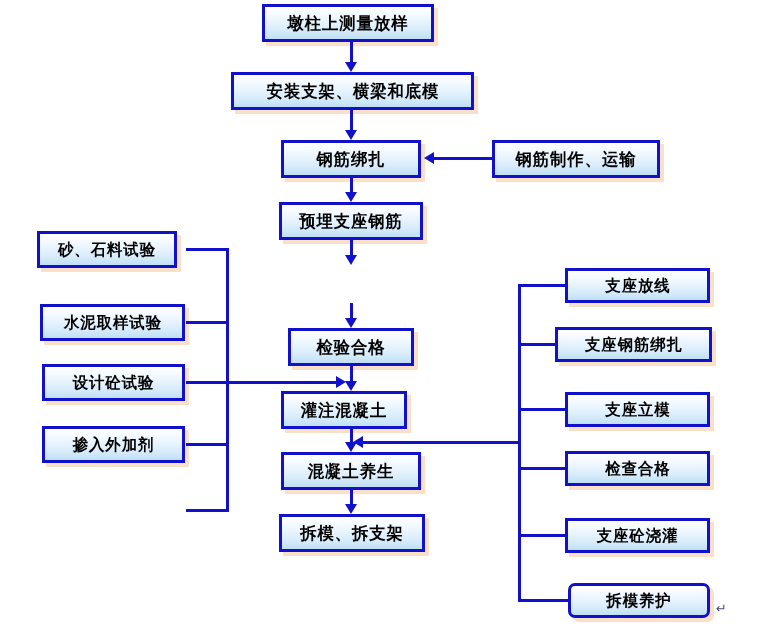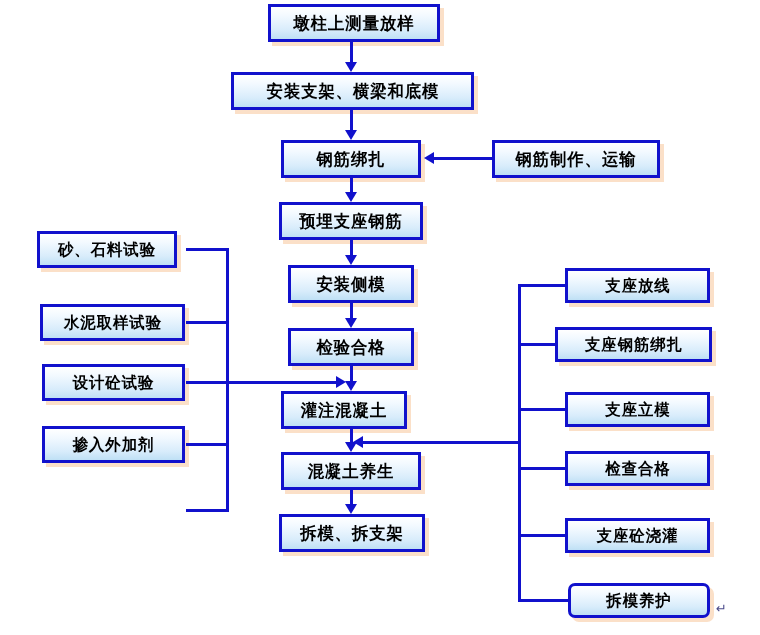--- a/index.html
+++ b/index.html
@@ -79,39 +79,36 @@
     color: #4a4a8a;
     font-size: 13px;
     font-family: "DejaVu Sans", "Liberation Sans", sans-serif;
   }
 </style>
 </head>
 <body>
 
 <div id="canvas">
 
-  <div class="node" style="left:268px; top:4px; width:172px; height:38px;">
+  <div class="node" style="left:262px; top:4px; width:172px; height:38px;">
     <span class="label">墩柱上测量放样</span>
   </div>
 
   <div class="node" style="left:231px; top:72px; width:243px; height:38px;">
     <span class="label">安装支架、横梁和底模</span>
   </div>
 
   <div class="node" style="left:281px; top:140px; width:140px; height:38px;">
     <span class="label">钢筋绑扎</span>
   </div>
 
   <div class="node" style="left:279px; top:202px; width:144px; height:38px;">
     <span class="label">预埋支座钢筋</span>
   </div>
 
-  <div class="node" style="left:288px; top:265px; width:126px; height:38px;">
-    <span class="label">安装侧模</span>
-  </div>
 
   <div class="node" style="left:288px; top:328px; width:126px; height:38px;">
     <span class="label">检验合格</span>
   </div>
 
   <div class="node" style="left:281px; top:391px; width:126px; height:38px;">
     <span class="label">灌注混凝土</span>
   </div>
 
   <div class="node" style="left:281px; top:452px; width:140px; height:38px;">

